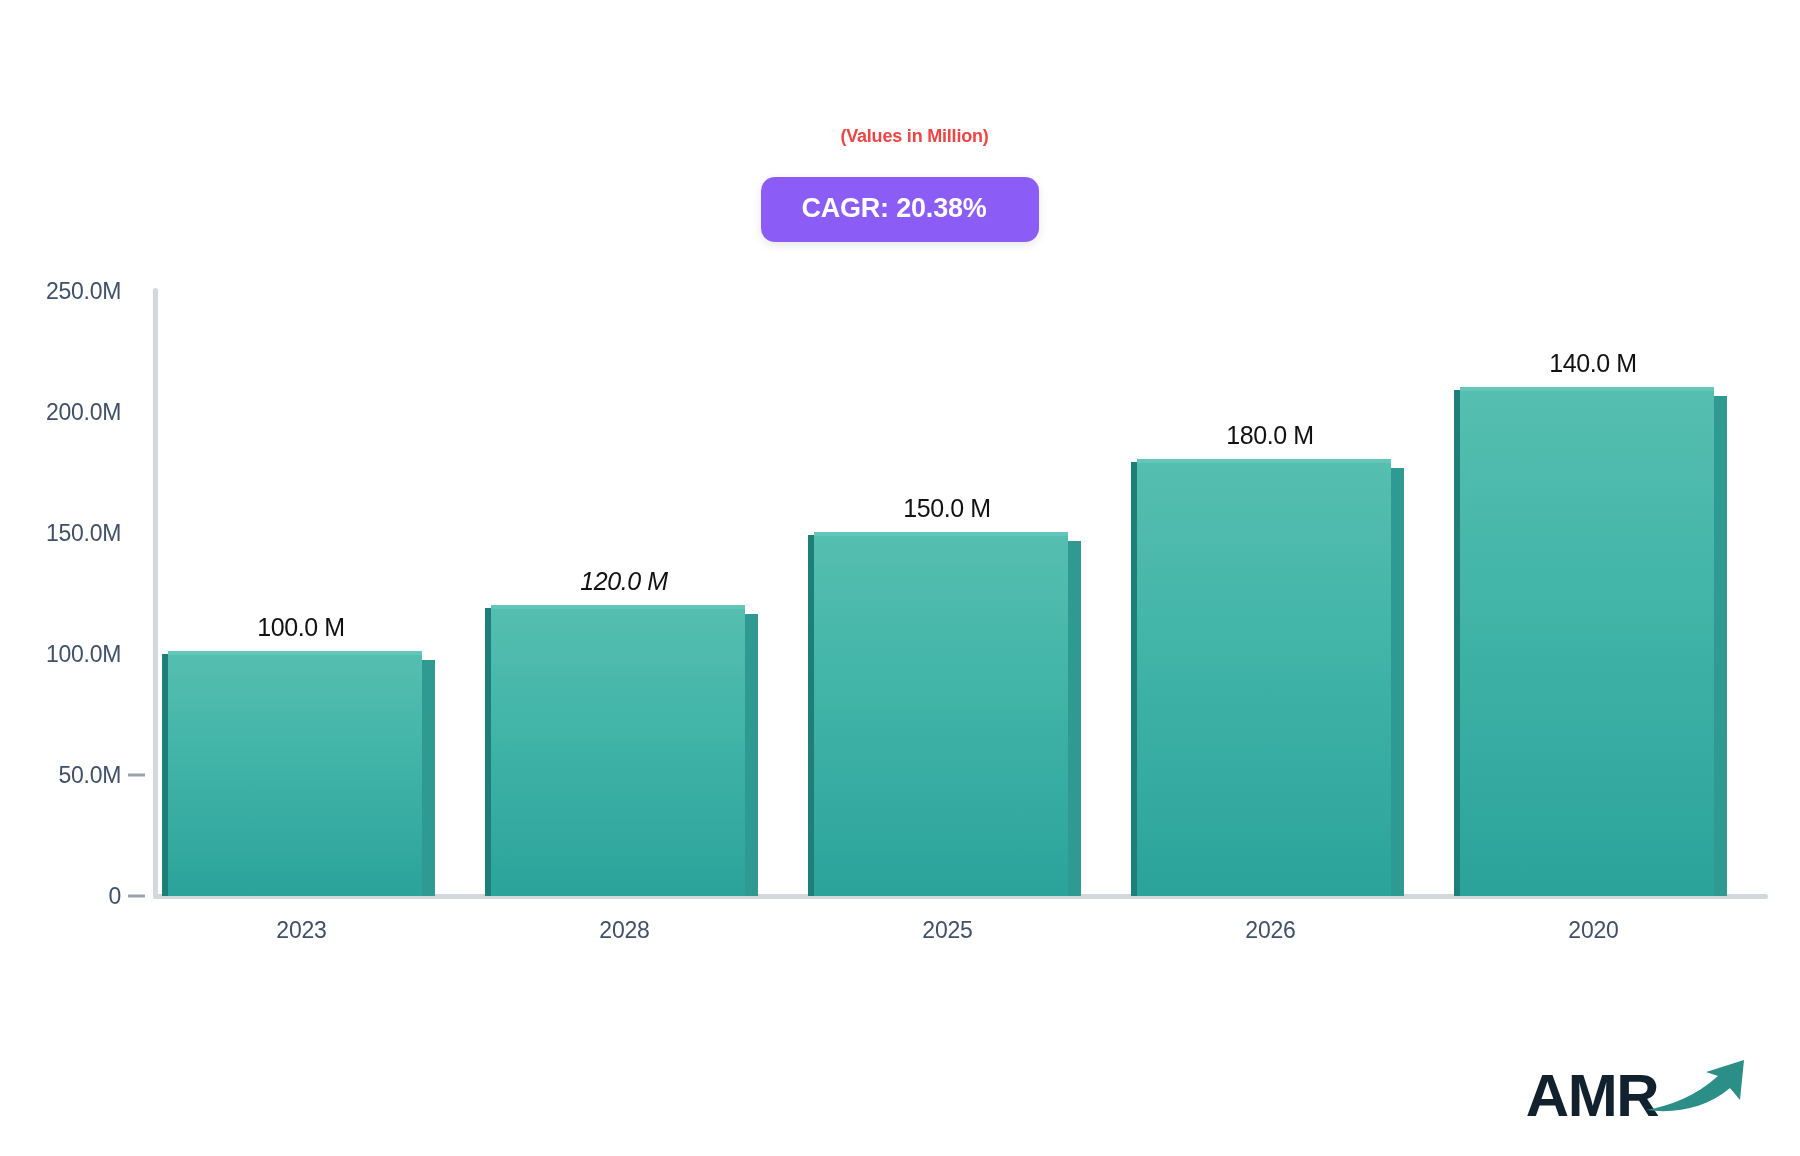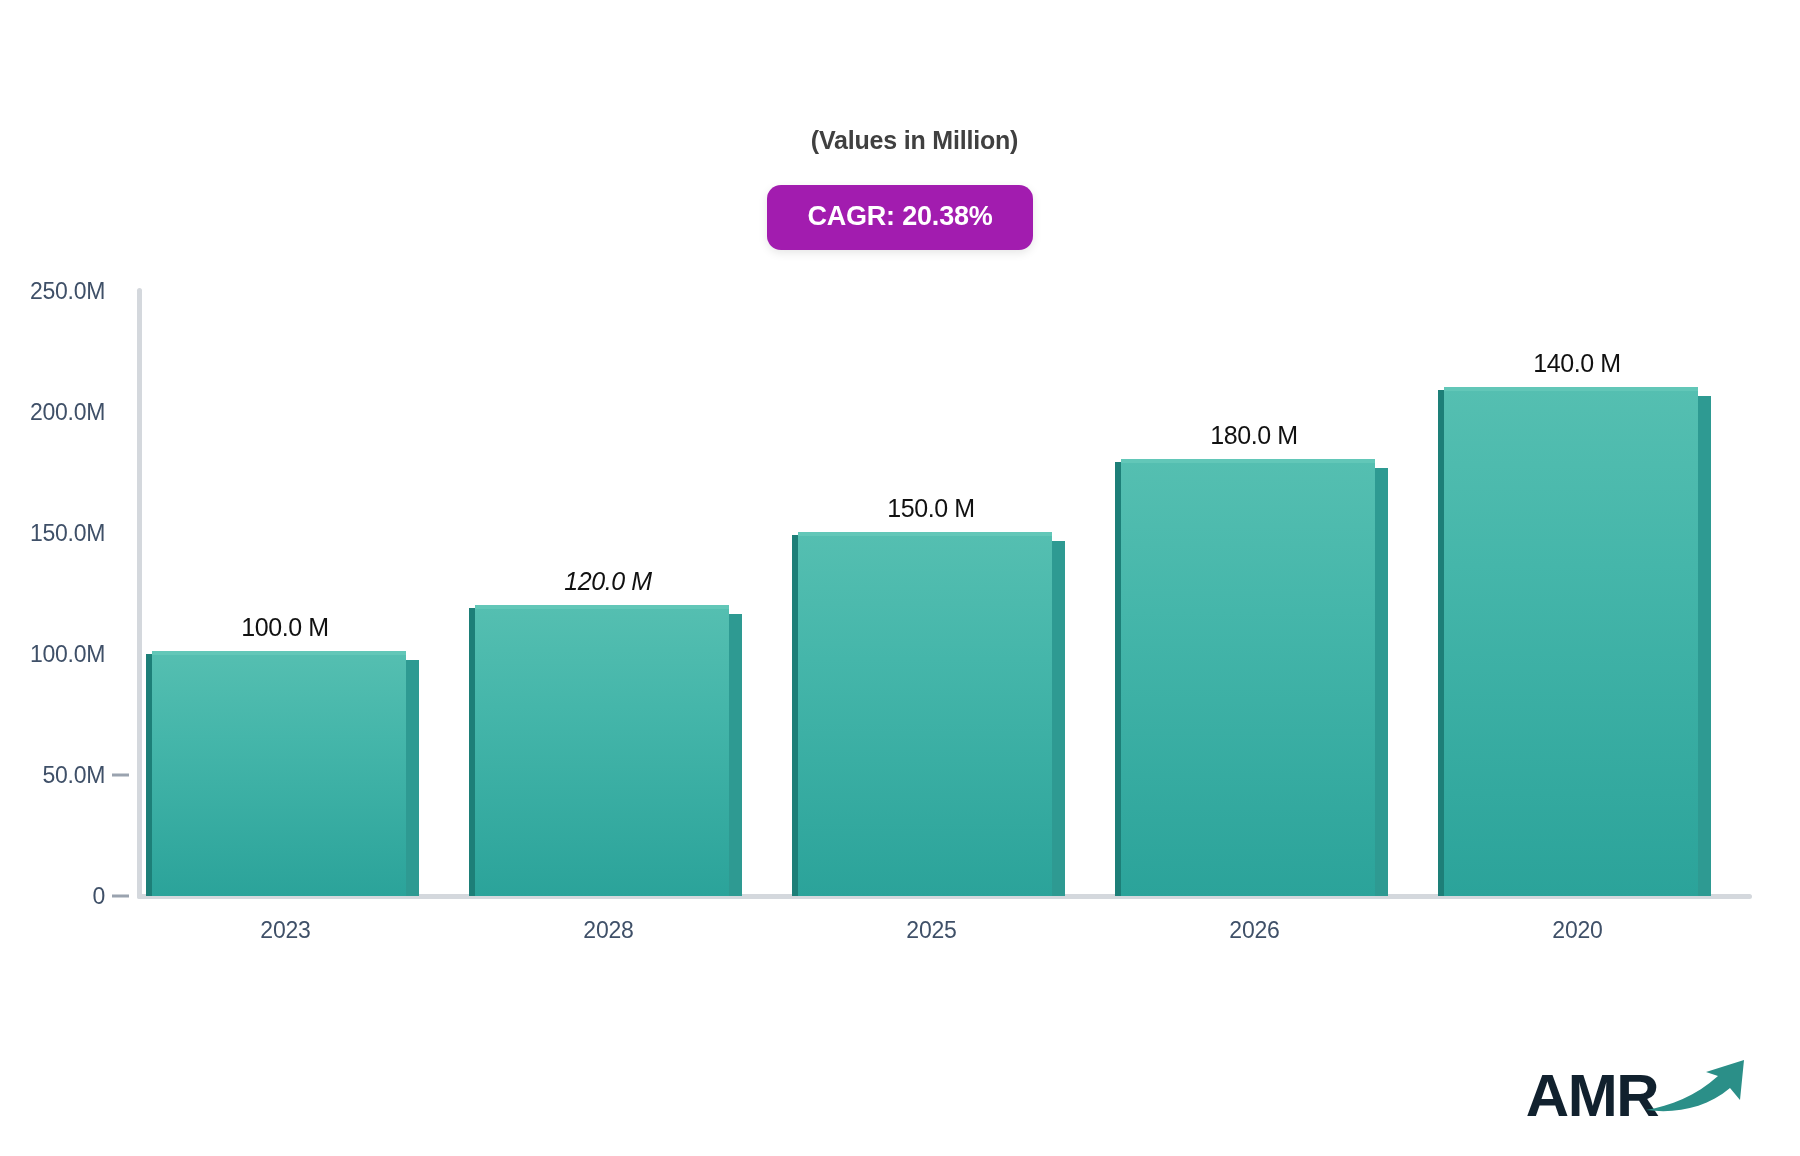--- a/index.html
+++ b/index.html
@@ -15,45 +15,45 @@
   #chart-header { width:100%; padding-top:108px; text-align:center; }
   #chart-title {
     font-size:33px;
     font-weight:bold;
     color:#0d0d0d;
     letter-spacing:-0.3px;
     line-height:1.1;
   }
   #chart-subtitle {
     margin-top:18px;
-    font-size:25px;
-    font-weight:bold;
-    color:#404040;
+    font-size:18px;
+    font-weight:bold;
+    color:#ef4444;
     letter-spacing:-0.2px;
     margin-left:29px;
   }
 
   
   #cagr-badge-wrap { width:100%; text-align:center; margin-top:30px; }
   #cagr-badge {
     display:inline-block;
-    background:#a21caf;
+    background:#8b5cf6;
     color:#ffffff;
     font-size:27px;
     font-weight:bold;
-    padding:16px 40px 18px 40px;
+    padding:16px 52px 18px 40px;
     border-radius:14px;
     letter-spacing:-0.2px;
     box-shadow:0 3px 10px rgba(0,0,0,0.10);
   }
 
   
   #plot {
     position:absolute;
-    left:0; top:0;
+    left:16px; top:0;
     width:1428px; height:1156px;
     pointer-events:none;
   }
 
   
   .axis-line-v {
     position:absolute;
     left:137px; top:288px;
     width:5px; height:611px;
     background:#d4d8dd;

